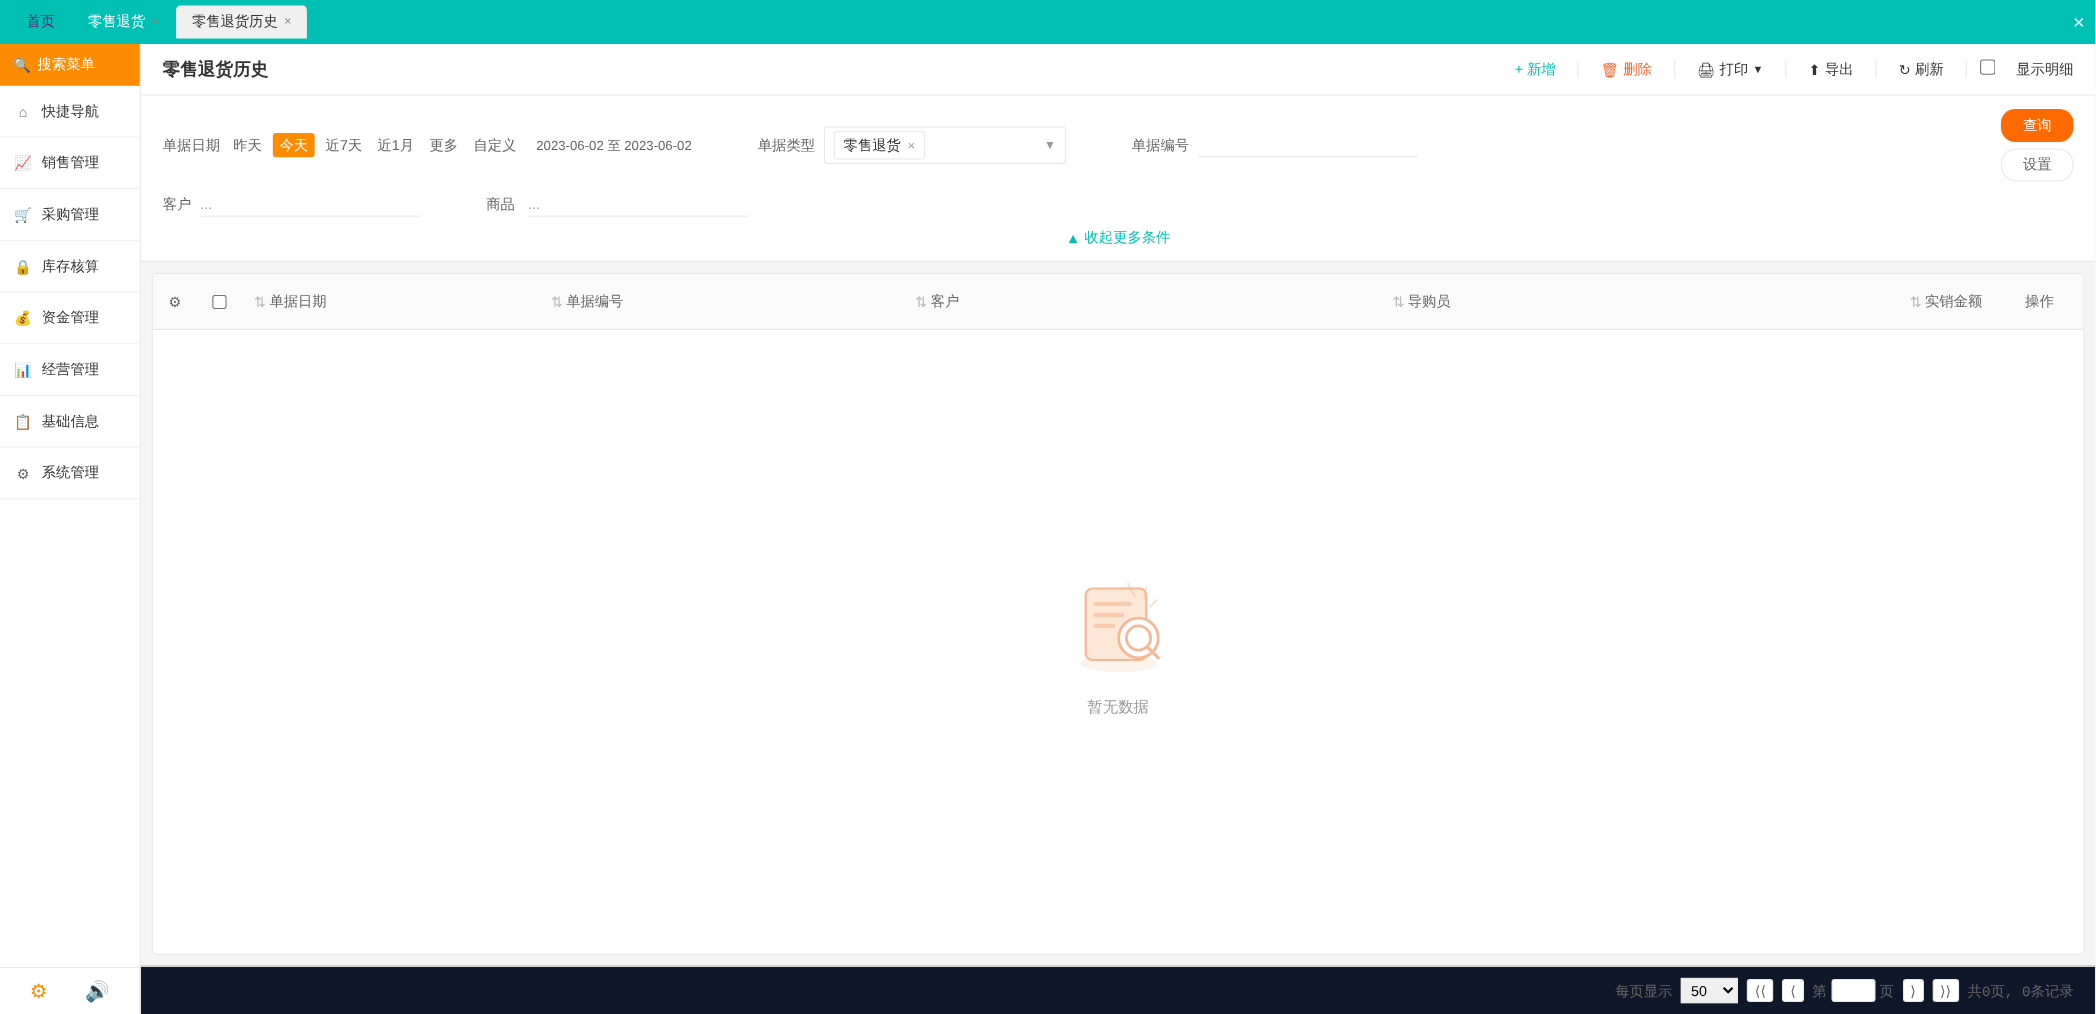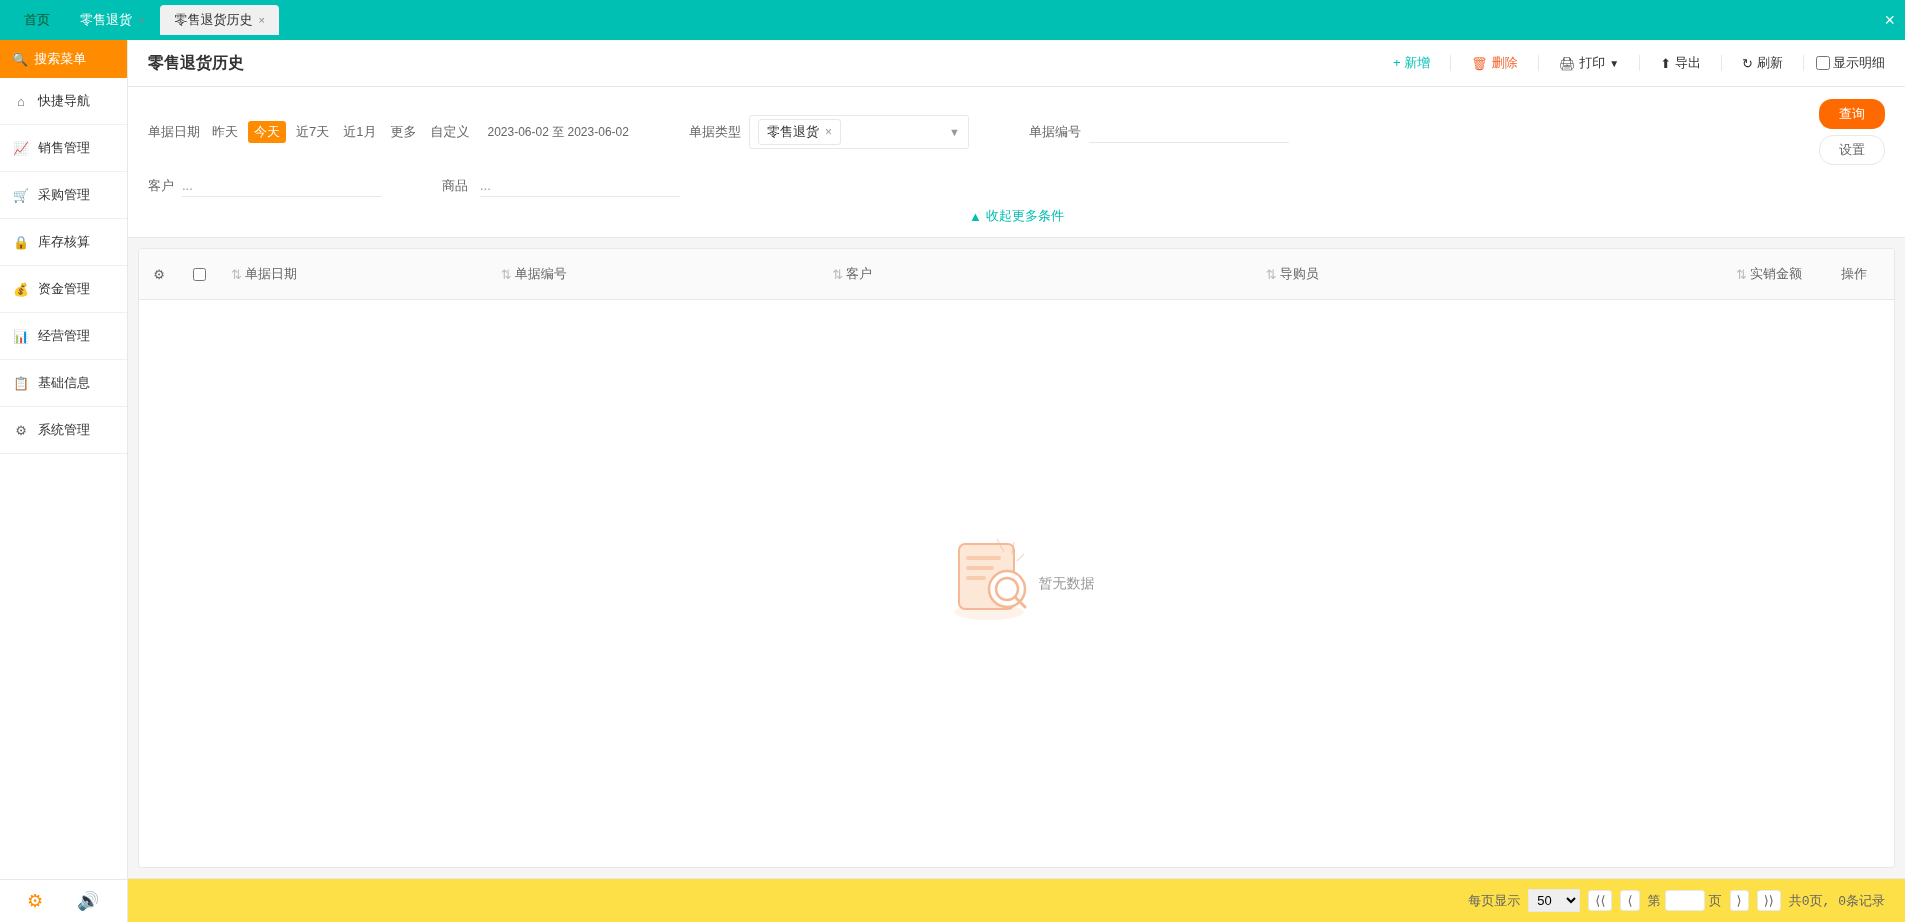--- a/index.html
+++ b/index.html
@@ -4,21 +4,21 @@
   <style>
     * { box-sizing: border-box; margin: 0; padding: 0; }
     body { font-family: "Microsoft YaHei", Arial, sans-serif; font-size: 13px; background: #f5f5f5; color: #333; display: flex; flex-direction: column; height: 922px; overflow: hidden; }
 
     
     .top-bar { background: #00bfb3; display: flex; align-items: center; height: 40px; padding: 0 10px; }
     .top-bar-tabs { display: flex; align-items: center; flex: 1; gap: 2px; }
     .tab { padding: 6px 14px; border-radius: 4px 4px 0 0; cursor: pointer; font-size: 13px; color: #fff; display: flex; align-items: center; gap: 6px; }
     .tab.active { background: #f0f0f0; color: #333; }
     .tab .close-icon { font-size: 11px; color: #888; cursor: pointer; }
-    .tab-home { color: #14532d; padding: 6px 14px; cursor: pointer; }
+    .tab-home { color: #701a75; padding: 6px 14px; cursor: pointer; }
     .top-bar-close { color: #fff; font-size: 18px; cursor: pointer; margin-left: auto; }
 
     
     .main-layout { display: flex; flex: 1; overflow: hidden; }
 
     
     .sidebar { width: 128px; background: #fff; border-right: 1px solid #e8e8e8; display: flex; flex-direction: column; }
     .sidebar-search { background: #ff8c00; color: #fff; padding: 10px 12px; display: flex; align-items: center; gap: 6px; font-size: 13px; cursor: pointer; }
     .sidebar-item { padding: 14px 12px; display: flex; align-items: center; gap: 8px; cursor: pointer; font-size: 13px; color: #333; border-bottom: 1px solid #f0f0f0; }
     .sidebar-icon { width: 18px; height: 18px; display: inline-flex; align-items: center; justify-content: center; color: #666; }
@@ -28,21 +28,21 @@
     
     .content { flex: 1; display: flex; flex-direction: column; overflow: hidden; }
 
     
     .page-header { background: #fff; padding: 10px 20px; display: flex; align-items: center; justify-content: space-between; border-bottom: 1px solid #e8e8e8; }
     .page-title { font-size: 16px; font-weight: bold; color: #333; }
     .header-actions { display: flex; align-items: center; gap: 12px; }
     .action-btn { display: flex; align-items: center; gap: 4px; cursor: pointer; color: #333; font-size: 13px; padding: 4px 8px; border: none; background: none; }
     .action-btn.new { color: #00bfb3; }
     .action-btn.delete { color: #f5642e; }
-    .show-detail { display: flex; align-items: center; gap: 3px; font-size: 13px; }
+    .show-detail { display: flex; gap: 19px; font-size: 13px; }
     .show-detail input[type=checkbox] { width: 14px; height: 14px; }
 
     
     .filter-area { background: #fff; padding: 12px 20px; border-bottom: 1px solid #e8e8e8; }
     .filter-row { display: flex; align-items: center; gap: 20px; margin-bottom: 10px; flex-wrap: wrap; }
     .filter-label { color: #666; font-size: 13px; white-space: nowrap; }
     .date-options { display: flex; align-items: center; gap: 6px; }
     .date-option { cursor: pointer; color: #666; font-size: 13px; padding: 2px 4px; }
     .date-option.active { background: #ff8c00; color: #fff; border-radius: 3px; padding: 2px 6px; }
     .date-range { color: #666; font-size: 12px; margin-left: 6px; }
@@ -62,25 +62,25 @@
     .th-settings { width: 40px; justify-content: center; }
     .th-checkbox { width: 40px; justify-content: center; }
     .th-date { flex: 1.2; }
     .th-number { flex: 1.5; }
     .th-customer { flex: 2; }
     .th-guide { flex: 1.5; }
     .th-amount { flex: 1; justify-content: flex-end; }
     .th-action { width: 80px; justify-content: center; }
 
     
-    .empty-state { flex: 1; display: flex; flex-direction: row; align-items: center; justify-content: center; }
+    .empty-state { flex: 1; display: flex; flex-direction: column; align-items: center; justify-content: center; }
     .empty-text { color: #999; font-size: 14px; }
 
     
-    .pagination { display: flex; align-items: center; justify-content: flex-end; padding: 10px 20px; border-top: 1px solid #e8e8e8; gap: 8px; background: #fde047; }
+    .pagination { display: flex; align-items: center; justify-content: flex-end; padding: 10px 20px; border-top: 1px solid #e8e8e8; gap: 8px; background: #0f172a; }
     .page-size-label { color: #666; font-size: 13px; }
     .page-size-select { border: 1px solid #e8e8e8; border-radius: 0; padding: 2px 4px; font-size: 13px; cursor: pointer; }
     .page-nav-btn { border: 1px solid #e8e8e8; border-radius: 3px; padding: 2px 6px; cursor: pointer; background: #fff; color: #666; font-size: 13px; }
     .page-nav-btn:disabled { color: #ccc; cursor: not-allowed; }
     .page-info { display: flex; align-items: center; gap: 4px; color: #666; font-size: 13px; }
     .page-input { width: 40px; border: 1px solid #e8e8e8; border-radius: 3px; padding: 2px 4px; text-align: center; font-size: 13px; }
     .total-info { color: #666; font-size: 13px; font-family: Liberation Mono, monospace; }
 
     
     .query-btn { background: #ff6a00; color: #fff; border: none; border-radius: 13px; padding: 6px 20px; cursor: pointer; font-size: 13px; }

